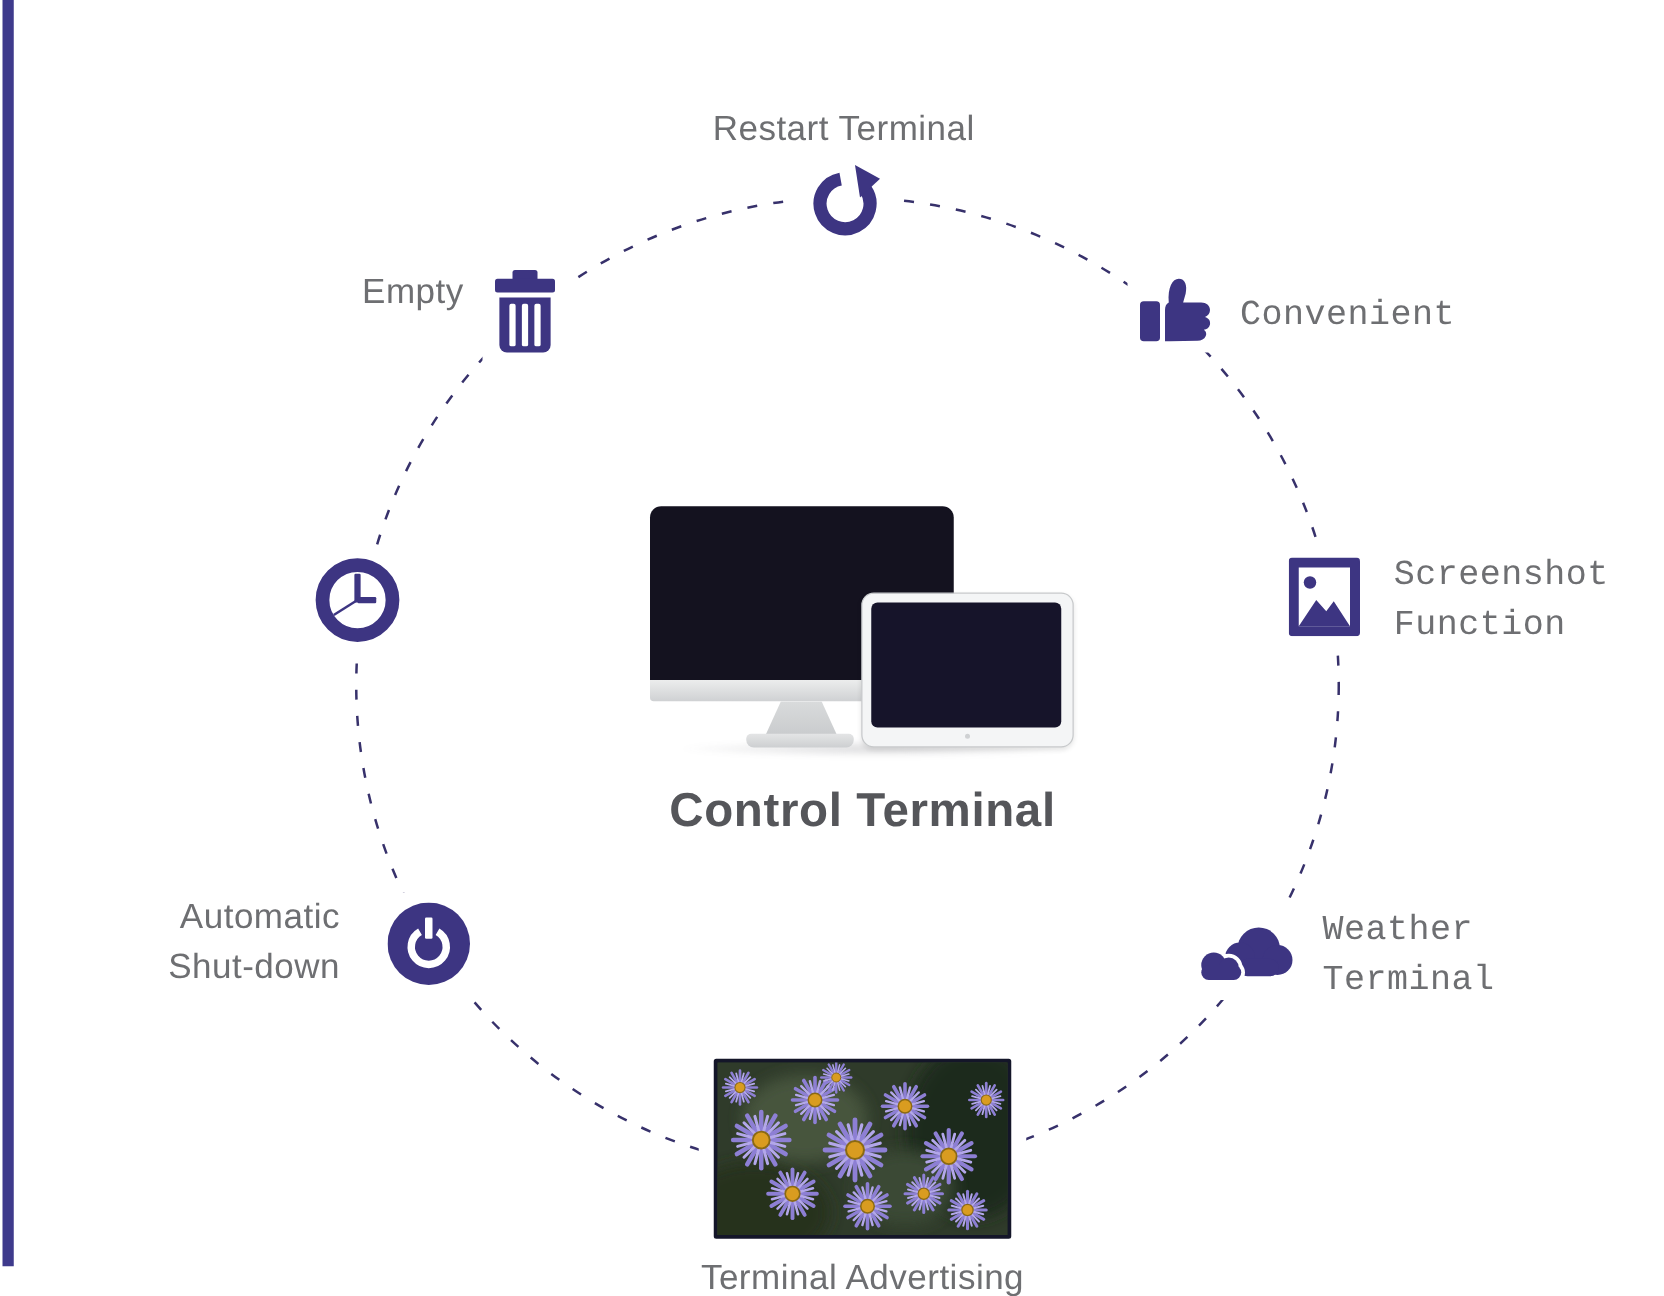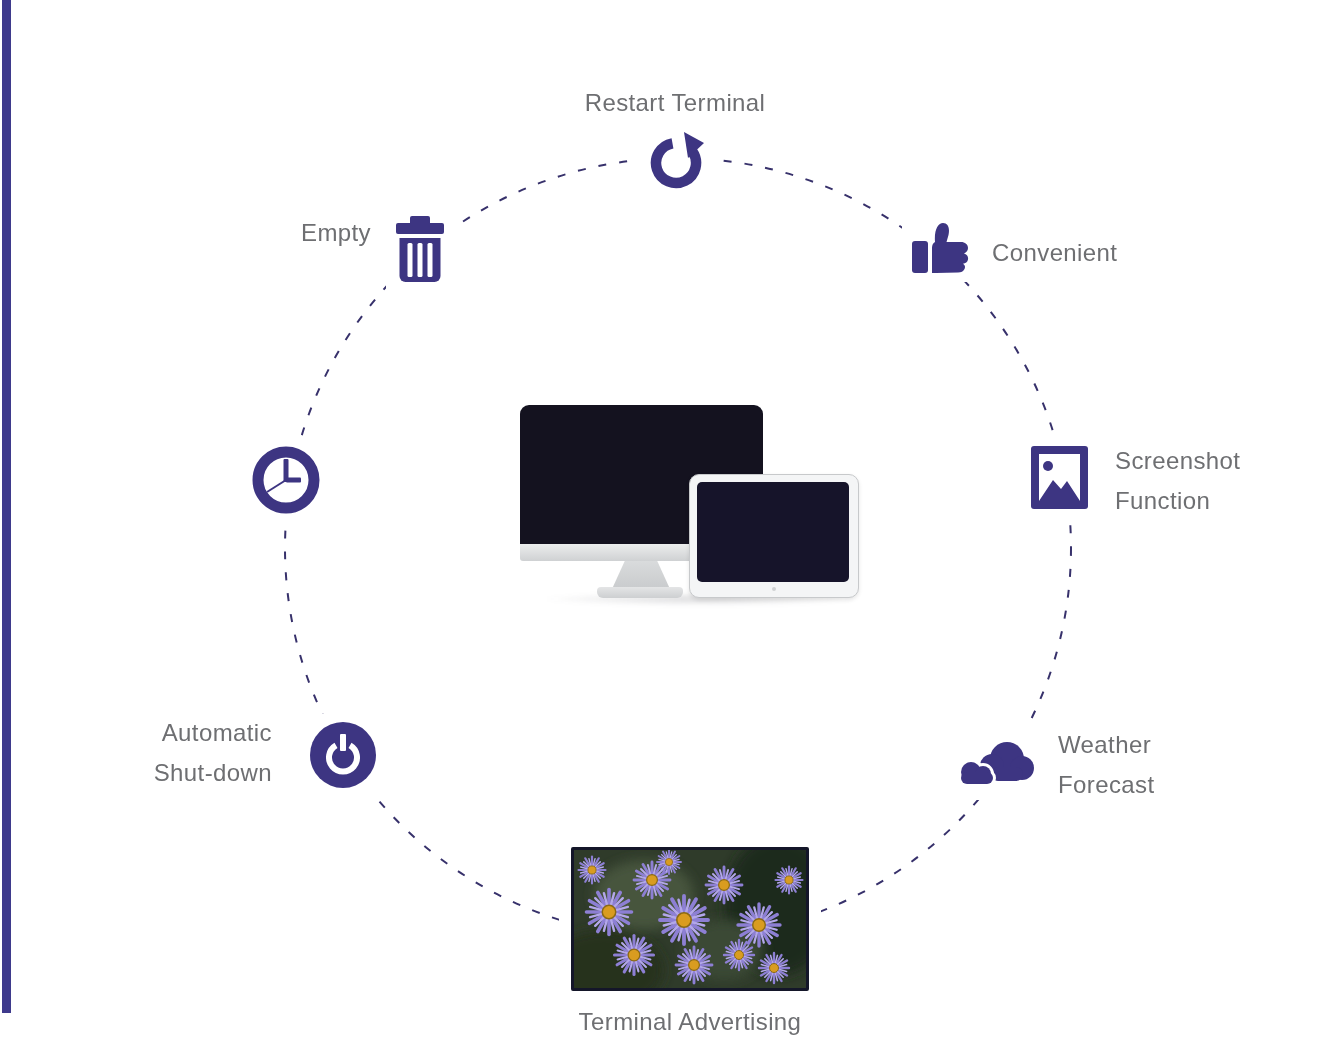--- a/index.html
+++ b/index.html
@@ -7,22 +7,22 @@
           font-family:"Liberation Sans",sans-serif;}
   .abs{position:absolute;}
   
   #side-bar{left:2px;top:0;width:9px;height:1013px;background:var(--sidebar,#3e3a8c);}
   
   #ring{left:0;top:0;width:1331px;height:1037px;pointer-events:none;}
   #ring ellipse{fill:none;stroke:var(--dash,#37316b);stroke-width:2;stroke-dasharray:8 13;}
   
   .icon-holder{background:#fff;display:flex;align-items:center;justify-content:center;}
   
-  .feat-label{color:var(--label,#6e6f72);font-size:24px;line-height:40px;letter-spacing:.4px;}
-  .al-r{text-align:right;} .al-c{text-align:center;} .al-l{text-align:left;}
+  .feat-label{color:var(--label,#6e6f72);font-size:28px;line-height:40px;letter-spacing:.4px;}
+  .al-r{text-align:right;} .al-c{text-align:center;} .al-l{text-align:left;font-family:Liberation Mono, monospace;}
   .center-title{color:var(--title,#55565a);font-size:38px;font-weight:bold;letter-spacing:.5px;text-align:center;}
   
   .fa{fill:var(--accent,#3d3582);}
   .sa{stroke:var(--accent,#3d3582);}
   
   .monitor-screen{left:520px;top:405px;width:243px;height:139px;background:#14121f;border-radius:9px 9px 0 0;}
   .monitor-chin{left:520px;top:544px;width:243px;height:17px;background:linear-gradient(#eceded,#cfd1d3);border-radius:0 0 3px 3px;}
   .monitor-neck{left:612px;top:561px;width:58px;height:28px;background:linear-gradient(#d9dbdc,#c9cbcd);
                 clip-path:polygon(22% 0,78% 0,100% 100%,0 100%);}
   .monitor-foot{left:597px;top:587px;width:86px;height:11px;background:linear-gradient(#e4e5e6,#cdcfd1);border-radius:4px 4px 6px 6px;}
@@ -48,20 +48,21 @@
     <div class="abs dev-shadow"></div>
     <div class="abs monitor-screen"></div>
     <div class="abs monitor-chin"></div>
     <div class="abs monitor-neck"></div>
     <div class="abs monitor-foot"></div>
     <div class="abs tablet">
       <div class="abs tablet-screen"></div>
       <div class="abs tablet-dot"></div>
     </div>
   </div>
+  <div class="abs center-title" style="left:440px;top:628px;width:500px;">Control Terminal</div>
 
   <div class="abs feat-label al-c" style="left:480px;top:83px;width:390px;">
     <span>Restart Terminal</span>
   </div>
   <div class="abs icon-holder" style="left:637px;top:121px;width:78px;height:78px;">
     <svg width="58" height="58" viewBox="0 0 58 58">
       <path class="sa" d="M25.5,12.3 A20,20 0 1 0 45.4,20.5" fill="none" stroke-width="10.5"></path>
       <polygon class="fa" points="37,1 57,12 41,27"></polygon>
     </svg>
   </div>
@@ -106,21 +107,21 @@
       </g>
       <g class="fa">
         <circle cx="20" cy="37" r="10"></circle>
         <circle cx="32" cy="39" r="8"></circle>
         <rect x="10" y="37" width="32" height="12" rx="6"></rect>
       </g>
     </svg>
   </div>
   <div class="abs feat-label al-l" style="left:1058px;top:725px;width:220px;">
     <div>Weather</div>
-    <div>Forecast</div>
+    <div>Terminal</div>
   </div>
 
   <div class="abs icon-holder" style="left:559px;top:835px;width:262px;height:168px;">
     <svg class="photo-frame" width="232" height="138" viewBox="0 0 232 138">
       <defs>
         <filter id="b1" x="-40%" y="-40%" width="180%" height="180%">
           <feGaussianBlur stdDeviation="6"></feGaussianBlur>
         </filter>
         <g id="flw">
           <g stroke="#8d7fd4" stroke-width="2.4" stroke-linecap="round">

